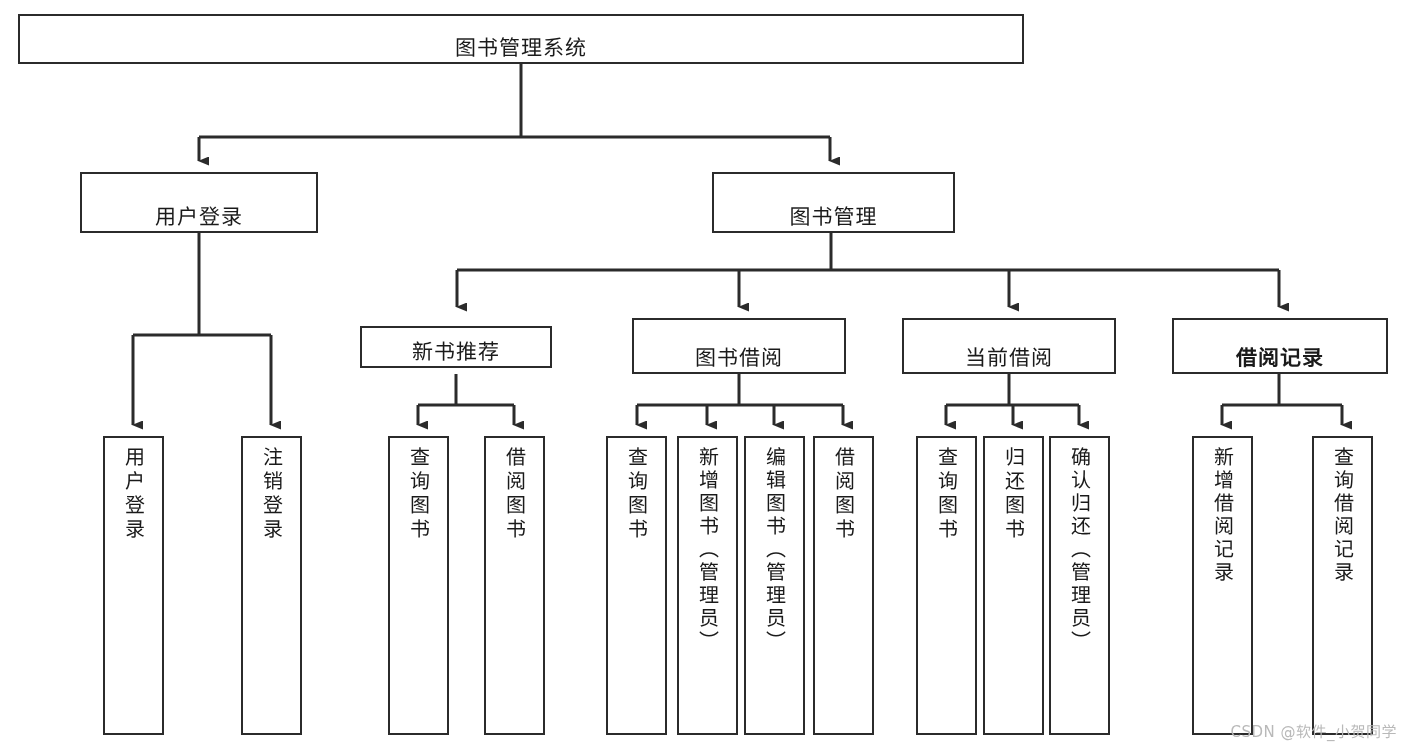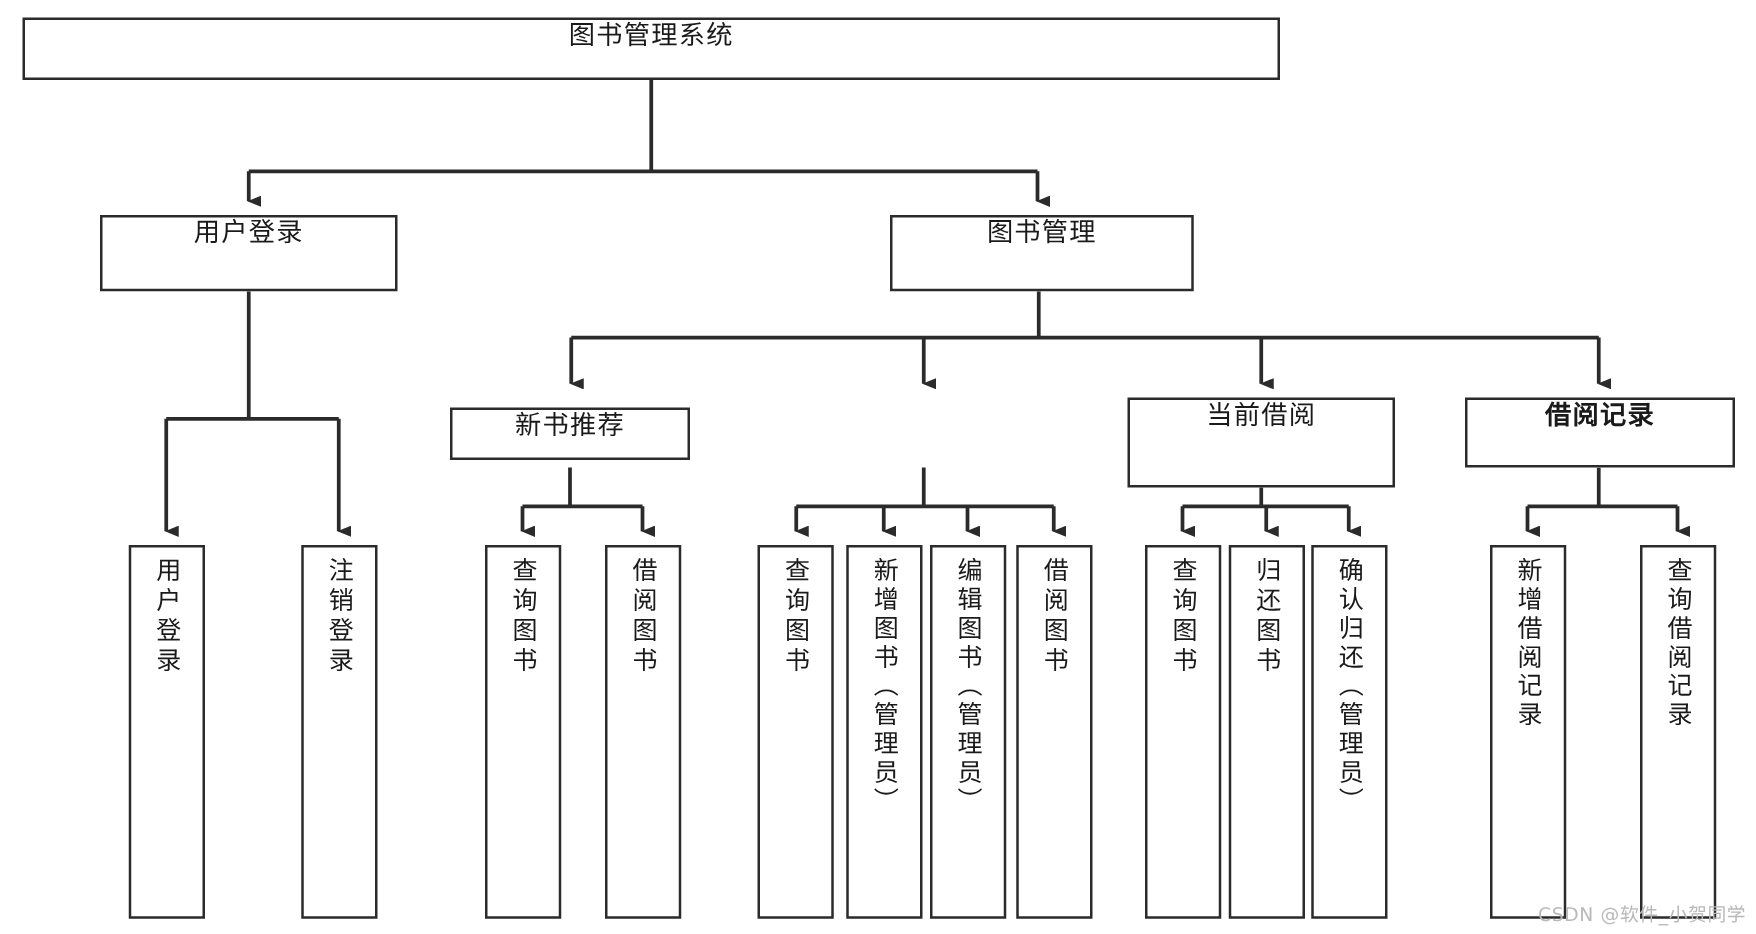--- a/index.html
+++ b/index.html
@@ -25,21 +25,21 @@
     width: 1405px;
     height: 747px;
     pointer-events: none;
   }
   .node {
     position: absolute;
     box-sizing: border-box;
     background: #ffffff;
     border: 2px solid #2b2b2b;
     display: flex;
-    align-items: flex-start;
+    align-items: flex-end;
     justify-content: center;
     color: #1a1a1a;
   }
   .node .label {
     display: block;
     text-align: center;
     line-height: 1.22;
   }
   
   .node.horiz .label {
@@ -139,21 +139,24 @@
   <div class="node horiz" style="left:80px; top:172px; width:238px; height:61px;">
     <span class="label">用户登录</span>
   </div>
   <div class="node horiz" style="left:712px; top:172px; width:243px; height:61px;">
     <span class="label">图书管理</span>
   </div>
 
   <div class="node horiz" style="left:360px; top:326px; width:192px; height:42px;">
     <span class="label">新书推荐</span>
   </div>
-  <div class="node horiz" style="left:902px; top:318px; width:214px; height:72px;">
+  <div class="node horiz" style="left:632px; top:318px; width:214px; height:56px;">
+    <span class="label">图书借阅</span>
+  </div>
+  <div class="node horiz" style="left:902px; top:318px; width:214px; height:56px;">
     <span class="label">当前借阅</span>
   </div>
   <div class="node horiz" style="left:1172px; top:318px; width:216px; height:56px;font-weight:bold;">
     <span class="label">借阅记录</span>
   </div>
 
   <div class="node vert" style="left:103px; top:436px; width:61px; height:299px;">
     <span class="label">用户登录</span>
   </div>
   <div class="node vert" style="left:241px; top:436px; width:61px; height:299px;">

